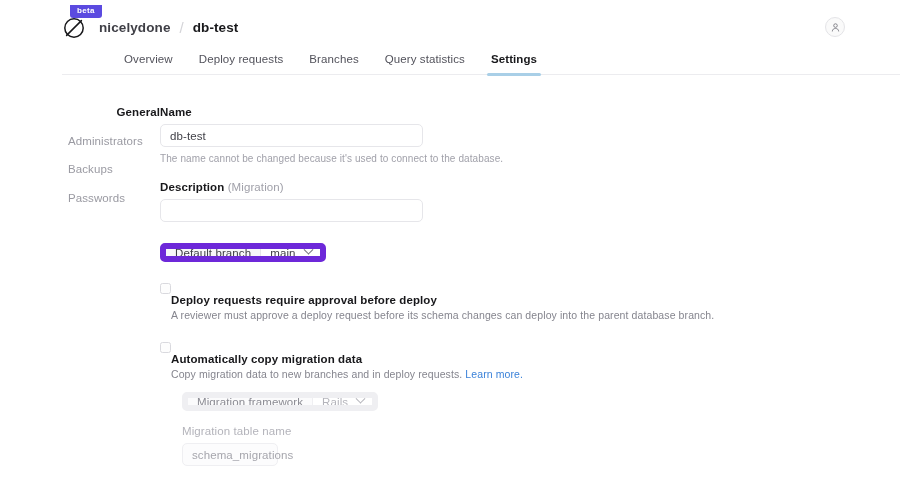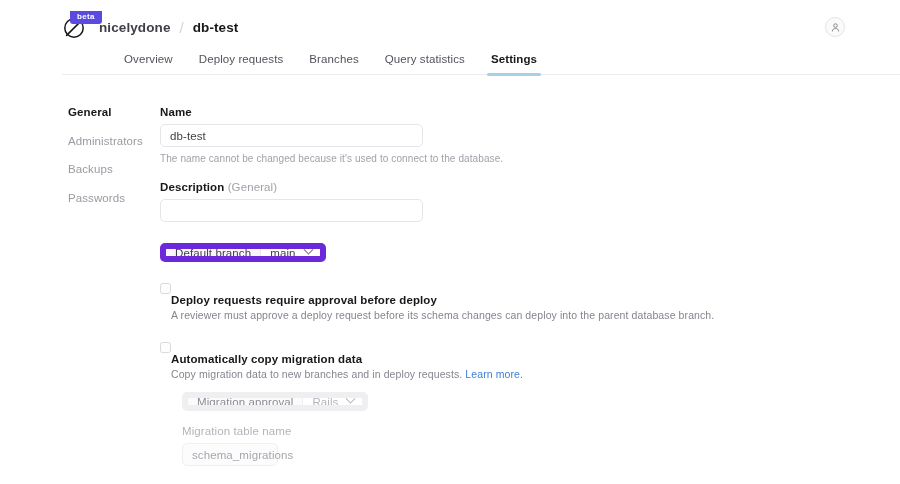--- a/index.html
+++ b/index.html
@@ -17,21 +17,21 @@
   
   .header {
     position: relative;
     padding: 0 0 0 62px;
     height: 76px;
   }
 
   .beta-badge {
     position: absolute;
     left: 70px;
-    top: 11px;
+    top: 5px;
     background: #5b4ae0;
     color: #ffffff;
     font-size: 8px;
     font-weight: bold;
     letter-spacing: 0.3px;
     padding: 2px 7px 3px 7px;
     border-radius: 0 0 3px 3px;
     line-height: 1;
   }
 
@@ -141,20 +141,21 @@
   .side-item {
     font-size: 11.5px;
     color: #9a9aa2;
     margin-bottom: 16.5px;
     letter-spacing: 0.1px;
   }
 
   .side-item.active {
     color: #18181b;
     font-weight: bold;
+    text-align: right;
   }
 
   .main {
     flex: 1;
     padding-right: 40px;
   }
 
   
   .field-label {
     font-size: 11.5px;
@@ -363,21 +364,21 @@
   <div class="main">
 
     
     <div class="field-label">Name</div>
     <div class="text-input">db-test</div>
     <div class="hint">The name cannot be changed because it's used to connect to the database.</div>
 
     
     <div class="field-label gap-desc">
       <span>Description</span>
-      <span class="optional">(General)</span>
+      <span class="optional">(Migration)</span>
     </div>
     <div class="text-input"></div>
 
     
     <div class="segmented">
       <div class="seg-label">Default branch</div>
       <div class="seg-value">
         <span>main</span>
         <span class="chev"></span>
       </div>
@@ -399,21 +400,21 @@
         <div class="check-title">Automatically copy migration data</div>
         <div class="check-desc">
           <span>Copy migration data to new branches and in deploy requests.</span>
           <a class="link" href="#">Learn more.</a>
         </div>
       </div>
     </div>
 
     <div class="nested">
       <div class="segmented disabled">
-        <div class="seg-label">Migration approval</div>
+        <div class="seg-label">Migration framework</div>
         <div class="seg-value">
           <span>Rails</span>
           <span class="chev"></span>
         </div>
       </div>
       <div class="disabled-label">Migration table name</div>
       <div class="text-input disabled">schema_migrations</div>
     </div>
 
     

